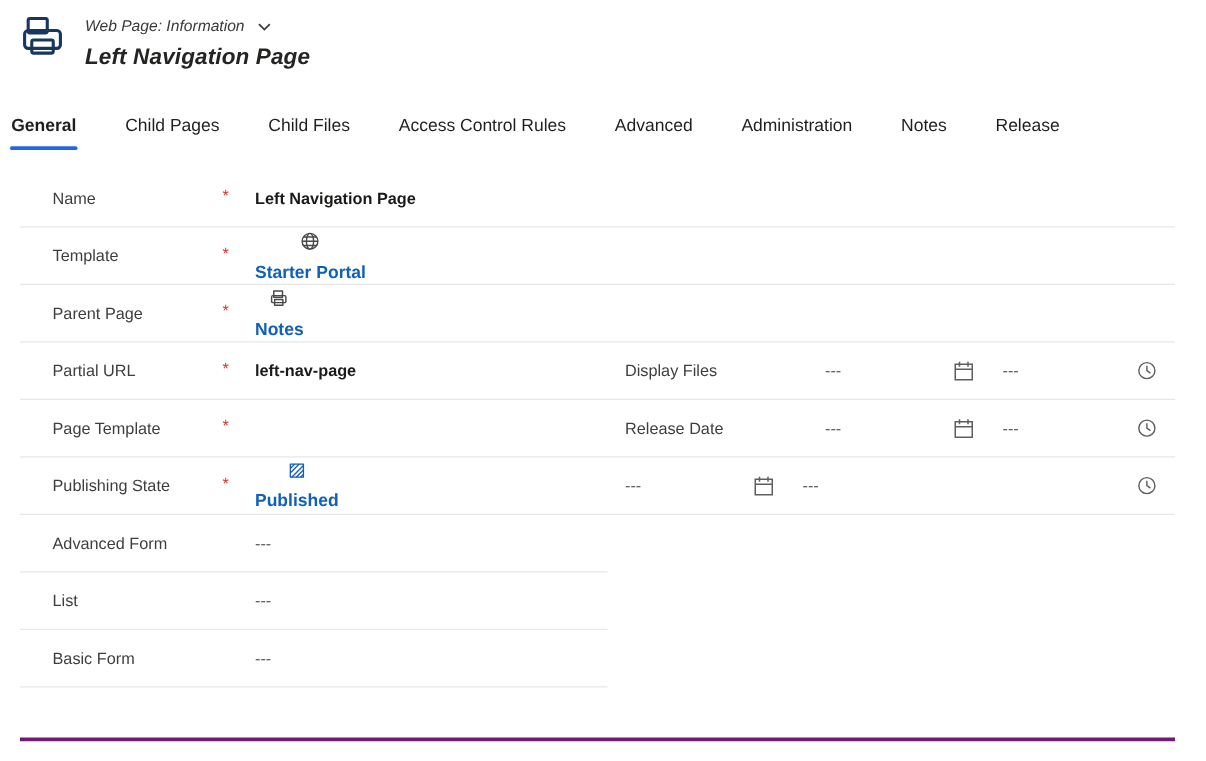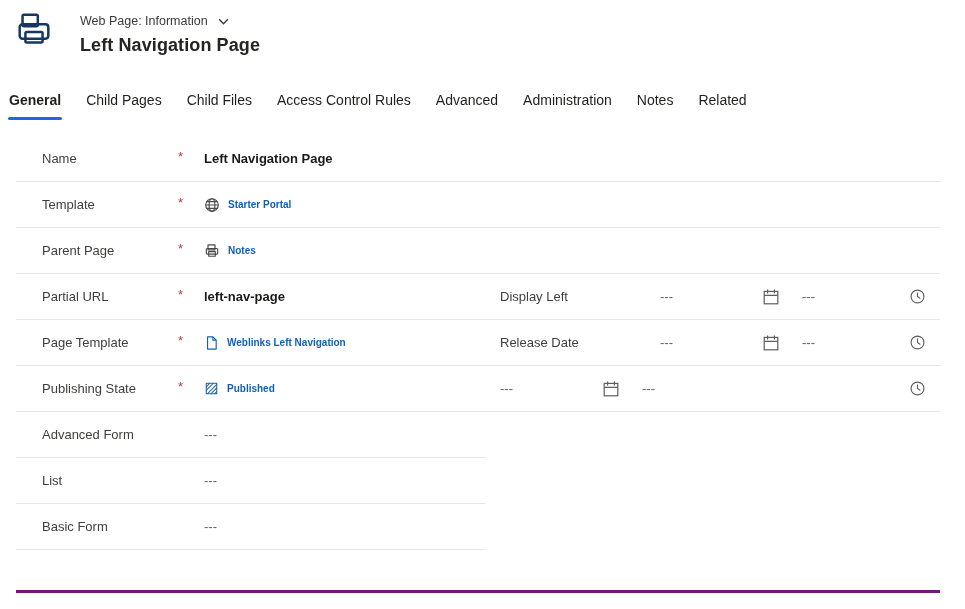--- a/index.html
+++ b/index.html
@@ -7,47 +7,47 @@
   body {
     width:965px; height:609px; overflow:hidden;
     background:#ffffff;
     font-family:"Liberation Sans","DejaVu Sans",sans-serif;
     color:#292827;
   }
 
   
   .header { display:flex; align-items:flex-start; height:48px; padding:10px 0 0 10px; }
   .entity-icon { width:48px; height:44px; display:flex; align-items:center; justify-content:center; color:#16375f; }
-  .header-text { margin-left:22px; }
+  .header-text { margin-left:10px;font-style:italic; }
   .record-type-row { display:flex; align-items:center; font-size:12.5px; color:#3b3a39; cursor:pointer; height:18px; margin-top:2px; }
   .record-type-row .chev { margin-left:9px; display:inline-flex; color:#3b3a39; }
   .page-title { font-size:18px; font-weight:600; color:#252423; margin:5px 0 0; letter-spacing:.1px; }
 
   
-  .tabs { display:flex; gap:23px; margin:44px 0 0 8px;text-align:right; }
+  .tabs { display:flex; gap:37px; margin:44px 0 0 8px;text-align:right; }
   .tab { font-size:14px; color:#201f1e; padding:0 1px 12px; position:relative; cursor:pointer; white-space:nowrap; }
   .tab.active { font-weight:700; }
   .tab.active::after { content:""; position:absolute; left:0; right:0; bottom:0; height:3px; border-radius:2px;
     background:var(--tab-active-underline,#2266E3); }
 
   
   .form { margin:16px 25px 0 16px; border-bottom:3px solid #701a75; padding-bottom:40px; }
   .row { height:46px; display:flex; align-items:center; border-bottom:1px solid #e8e7e6; }
   .cols { display:flex; }
   .col-left { width:470px; }
   .col-right { flex:1; }
 
   .row-left { padding-left:26px; }
   .f-label { width:136px; font-size:13px; color:#3f3e3d; }
   .f-req { width:26px; color:var(--required,#D13438); font-size:13px; transform:translateY(-2px); }
   .f-value { font-size:13px; font-weight:700; color:#1b1a19; cursor:text; }
   .placeholder-value { font-size:13px; font-weight:400; color:#605e5c; cursor:pointer; }
 
   .lookup-link { display:inline-flex; align-items:center; gap:8px; color:var(--link,#1160B7);
-    font-size:10px; font-weight:700; text-decoration:none; cursor:pointer; }
+    font-size:14px; font-weight:700; text-decoration:none; cursor:pointer;flex-direction:column; }
   .icon { display:inline-flex; align-items:center; }
   .icon.gray { color:#494949; }
   .icon.blue { color:var(--link,#1160B7); }
 
   
   .row-date { padding-left:14px; padding-right:14px; }
   .d-label { width:160px; font-size:13px; color:#3f3e3d; }
   .d-value { width:102px; font-size:13px; color:#605e5c; cursor:pointer; }
   .d-value.time { margin-left:22px; width:70px; }
   .icon-btn { display:inline-flex; color:#605e5c; cursor:pointer; }
@@ -80,21 +80,21 @@
 </div>
 
 <div class="tabs">
   <div class="tab active">General</div>
   <div class="tab">Child Pages</div>
   <div class="tab">Child Files</div>
   <div class="tab">Access Control Rules</div>
   <div class="tab">Advanced</div>
   <div class="tab">Administration</div>
   <div class="tab">Notes</div>
-  <div class="tab">Related</div>
+  <div class="tab">Release</div>
 </div>
 
 <div class="form">
 
   <div class="row row-left">
     <span class="f-label">Name</span>
     <span class="f-req">*</span>
     <span class="f-value">Left Navigation Page</span>
   </div>
 
@@ -133,29 +133,20 @@
 
       <div class="row row-left">
         <span class="f-label">Partial URL</span>
         <span class="f-req">*</span>
         <span class="f-value">left-nav-page</span>
       </div>
 
       <div class="row row-left">
         <span class="f-label">Page Template</span>
         <span class="f-req">*</span>
-        <a class="lookup-link">
-          <span class="icon blue">
-            <svg width="15" height="16" viewBox="0 0 16 16" fill="none" stroke="currentColor" stroke-width="1.2" stroke-linejoin="round">
-              <path d="M3.8 1.5h5.7L13 4.9v9.6H3.8z"></path>
-                <path d="M9.5 1.5v3.4H13"></path>
-            </svg>
-          </span>
-          <span>Weblinks Left Navigation</span>
-        </a>
       </div>
 
       <div class="row row-left">
         <span class="f-label">Publishing State</span>
         <span class="f-req">*</span>
         <a class="lookup-link">
           <span class="icon blue">
             <svg width="15" height="15" viewBox="0 0 16 16" fill="none" stroke="currentColor" stroke-width="1.1" stroke-linejoin="round">
               <rect x="2.4" y="2.4" width="11.2" height="11.2"></rect>
               <path d="M2.4 6.2l3.8-3.8M2.4 10l7.6-7.6M3.6 13.6L13.6 3.6M7.4 13.6l6.2-6.2M11.2 13.6l2.4-2.4"></path>
@@ -181,21 +172,21 @@
         <span class="f-label">Basic Form</span>
         <span class="f-req"></span>
         <span class="placeholder-value">---</span>
       </div>
 
     </div>
 
     <div class="col-right">
 
       <div class="row row-date">
-        <span class="d-label">Display Left</span>
+        <span class="d-label">Display Files</span>
         <span class="d-value">---</span>
         <span class="icon-btn">
           <svg width="18" height="18" viewBox="0 0 18 18" fill="none" stroke="currentColor" stroke-width="1.2">
             <rect x="2.2" y="3.4" width="13.6" height="12.4"></rect>
               <path d="M2.2 7.4h13.6M5.6 1.4v4M12.4 1.4v4"></path>
           </svg>
         </span>
         <span class="d-value time">---</span>
         <span class="icon-btn clock">
           <svg width="17" height="17" viewBox="0 0 18 18" fill="none" stroke="currentColor" stroke-width="1.2">

